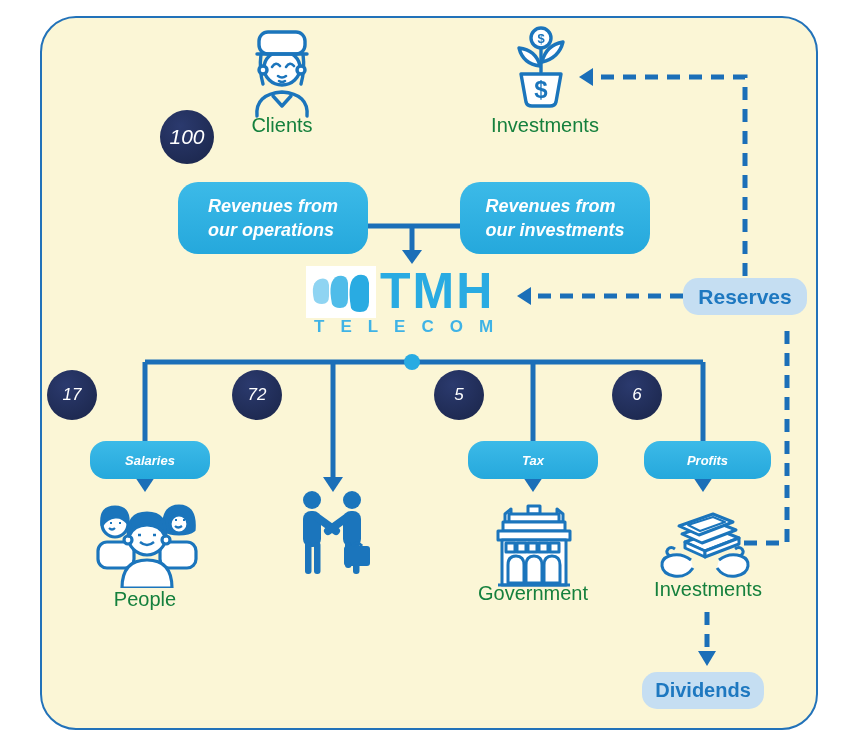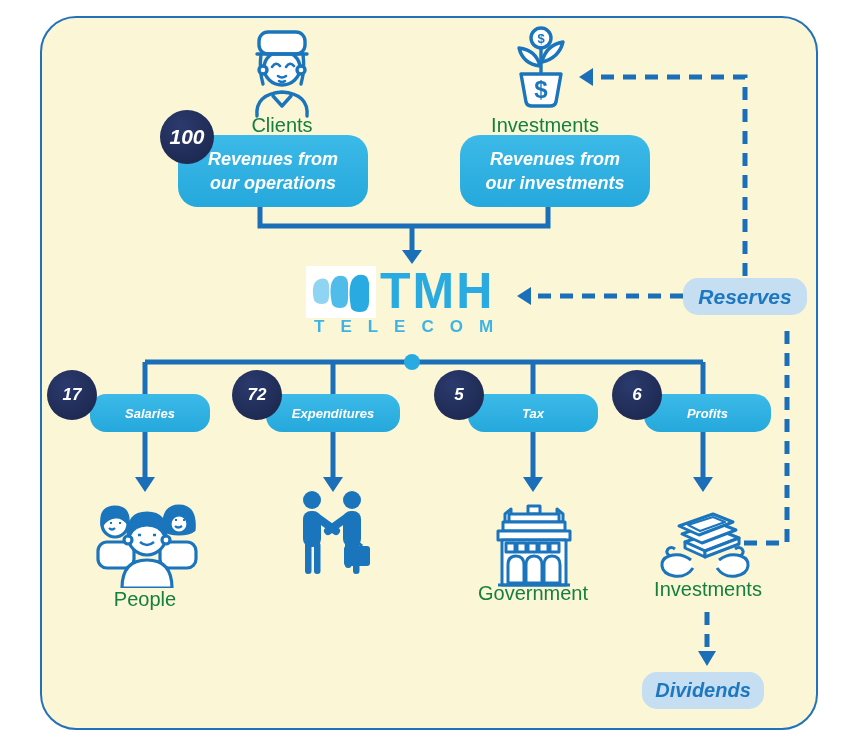--- a/index.html
+++ b/index.html
@@ -9,37 +9,37 @@
   }
   .card{
     position:absolute;left:40px;top:16px;width:774px;height:710px;
     background:#FBF6D6;border:2.5px solid #2272B9;border-radius:36px;
   }
   .overlay{position:absolute;left:0;top:0;width:850px;height:750px;pointer-events:none;}
   .abs{position:absolute;}
   .flow-box{
     position:absolute;background:linear-gradient(180deg,#3CBAE8,#25A8DC);
     border-radius:16px;color:#ffffff;font-weight:bold;font-style:italic;
-    display:flex;align-items:center;justify-content:center;text-align:center;
+    display:flex;align-items:center;justify-content:center;
     z-index:3;
+    margin-top:47px;
   }
   .rev-box{width:190px;height:72px;font-size:18px;line-height:1.65;border-radius:20px;}
   .dist-box{height:38px;font-size:13px;}
   .badge{
     position:absolute;background:radial-gradient(circle at 38% 30%, #2B3A6E 0%, #1E2A52 75%);
-    border-radius:50%;color:#ffffff;font-weight:bold;font-style:italic;
+    border-radius:50%;color:#ffffff;font-weight:normal;font-style:italic;
     display:flex;align-items:center;justify-content:center;z-index:4;text-align:right;
   }
   .badge-lg{width:54px;height:54px;font-size:21px;}
   .badge-sm{width:50px;height:50px;font-size:17px;}
   .pill{
     position:absolute;background:#C5DEF2;border-radius:15px;color:#1E78C0;
     display:flex;align-items:center;justify-content:center;font-weight:bold;
     z-index:3;
-    font-style:italic;
   }
   .node-label{
     position:absolute;color:#15803d;font-size:20px;
     text-align:center;z-index:3;
   }
   .pre{white-space:pre-line;line-height:1.35;}
   .logo-brand{
     position:absolute;left:380px;top:262px;font-size:50px;font-weight:bold;
     color:#29ABE2;letter-spacing:2px;z-index:3;
   }
@@ -132,21 +132,20 @@
   </svg>
   <div class="logo-brand">TMH</div>
   <div class="logo-sub">TELECOM</div>
 
   <div class="pill" style="left:683px;top:278px;width:124px;height:37px;font-size:21px">Reserves</div>
 
   <div class="badge badge-sm" style="left:47px;top:370px">17</div>
   <div class="flow-box dist-box" style="left:90px;top:394px;width:120px">Salaries</div>
 
   <div class="badge badge-sm" style="left:232px;top:370px">72</div>
-  <div class="flow-box dist-box" style="left:266px;top:394px;width:134px">Expenditures</div>
 
   <div class="badge badge-sm" style="left:434px;top:370px">5</div>
   <div class="flow-box dist-box" style="left:468px;top:394px;width:130px">Tax</div>
 
   <div class="badge badge-sm" style="left:612px;top:370px">6</div>
   <div class="flow-box dist-box" style="left:644px;top:394px;width:127px">Profits</div>
 
   <svg class="icon" style="left:92px;top:494px" width="110" height="94" viewBox="0 0 110 94">
     <g stroke="#1B75BC" stroke-width="3.2" stroke-linejoin="round">
       <rect x="6" y="48" width="36" height="26" rx="9" fill="#fff"></rect>

